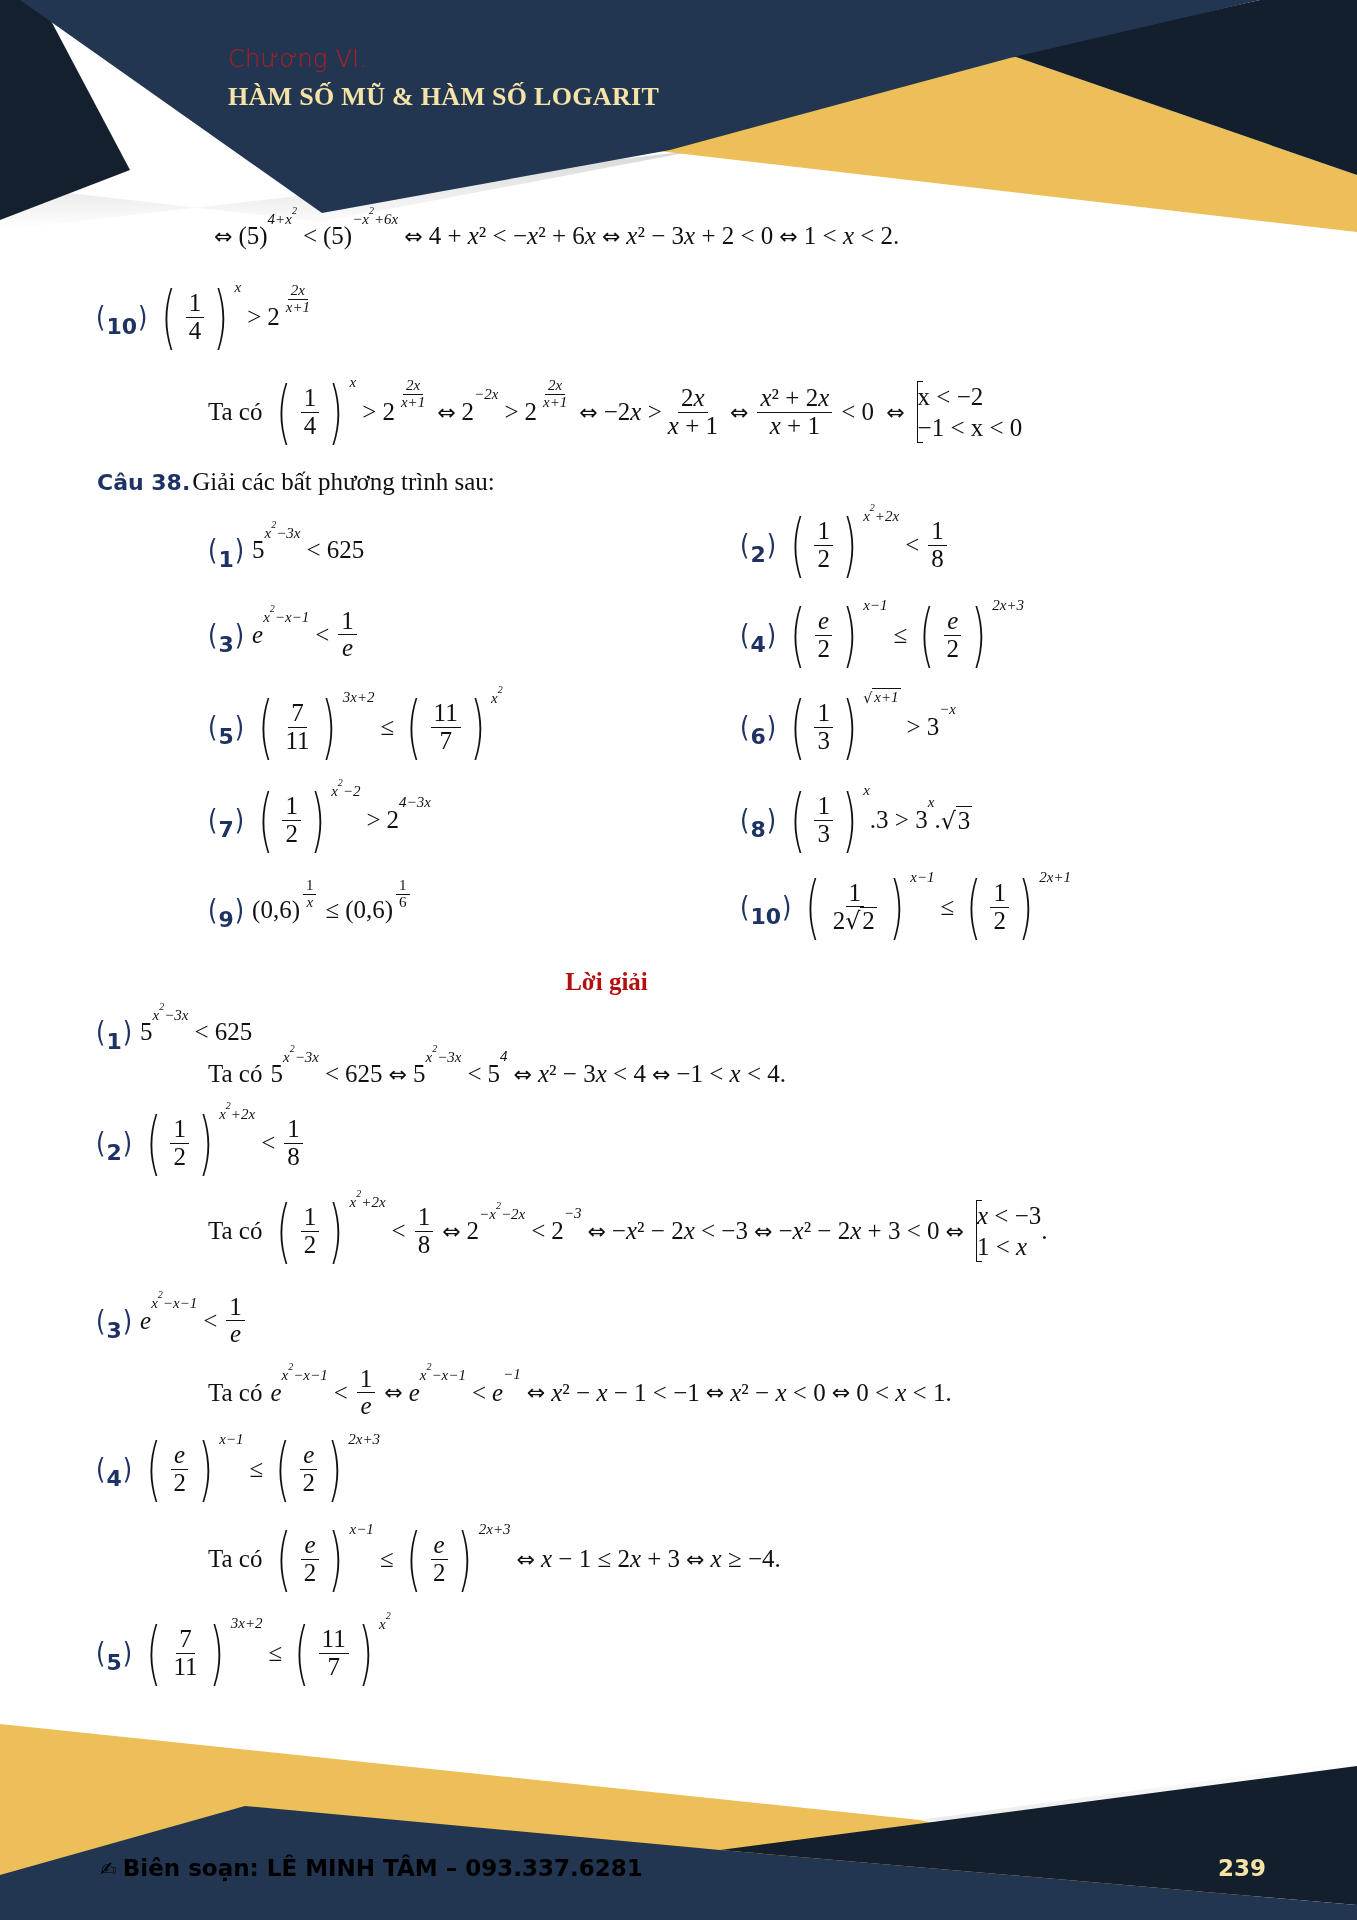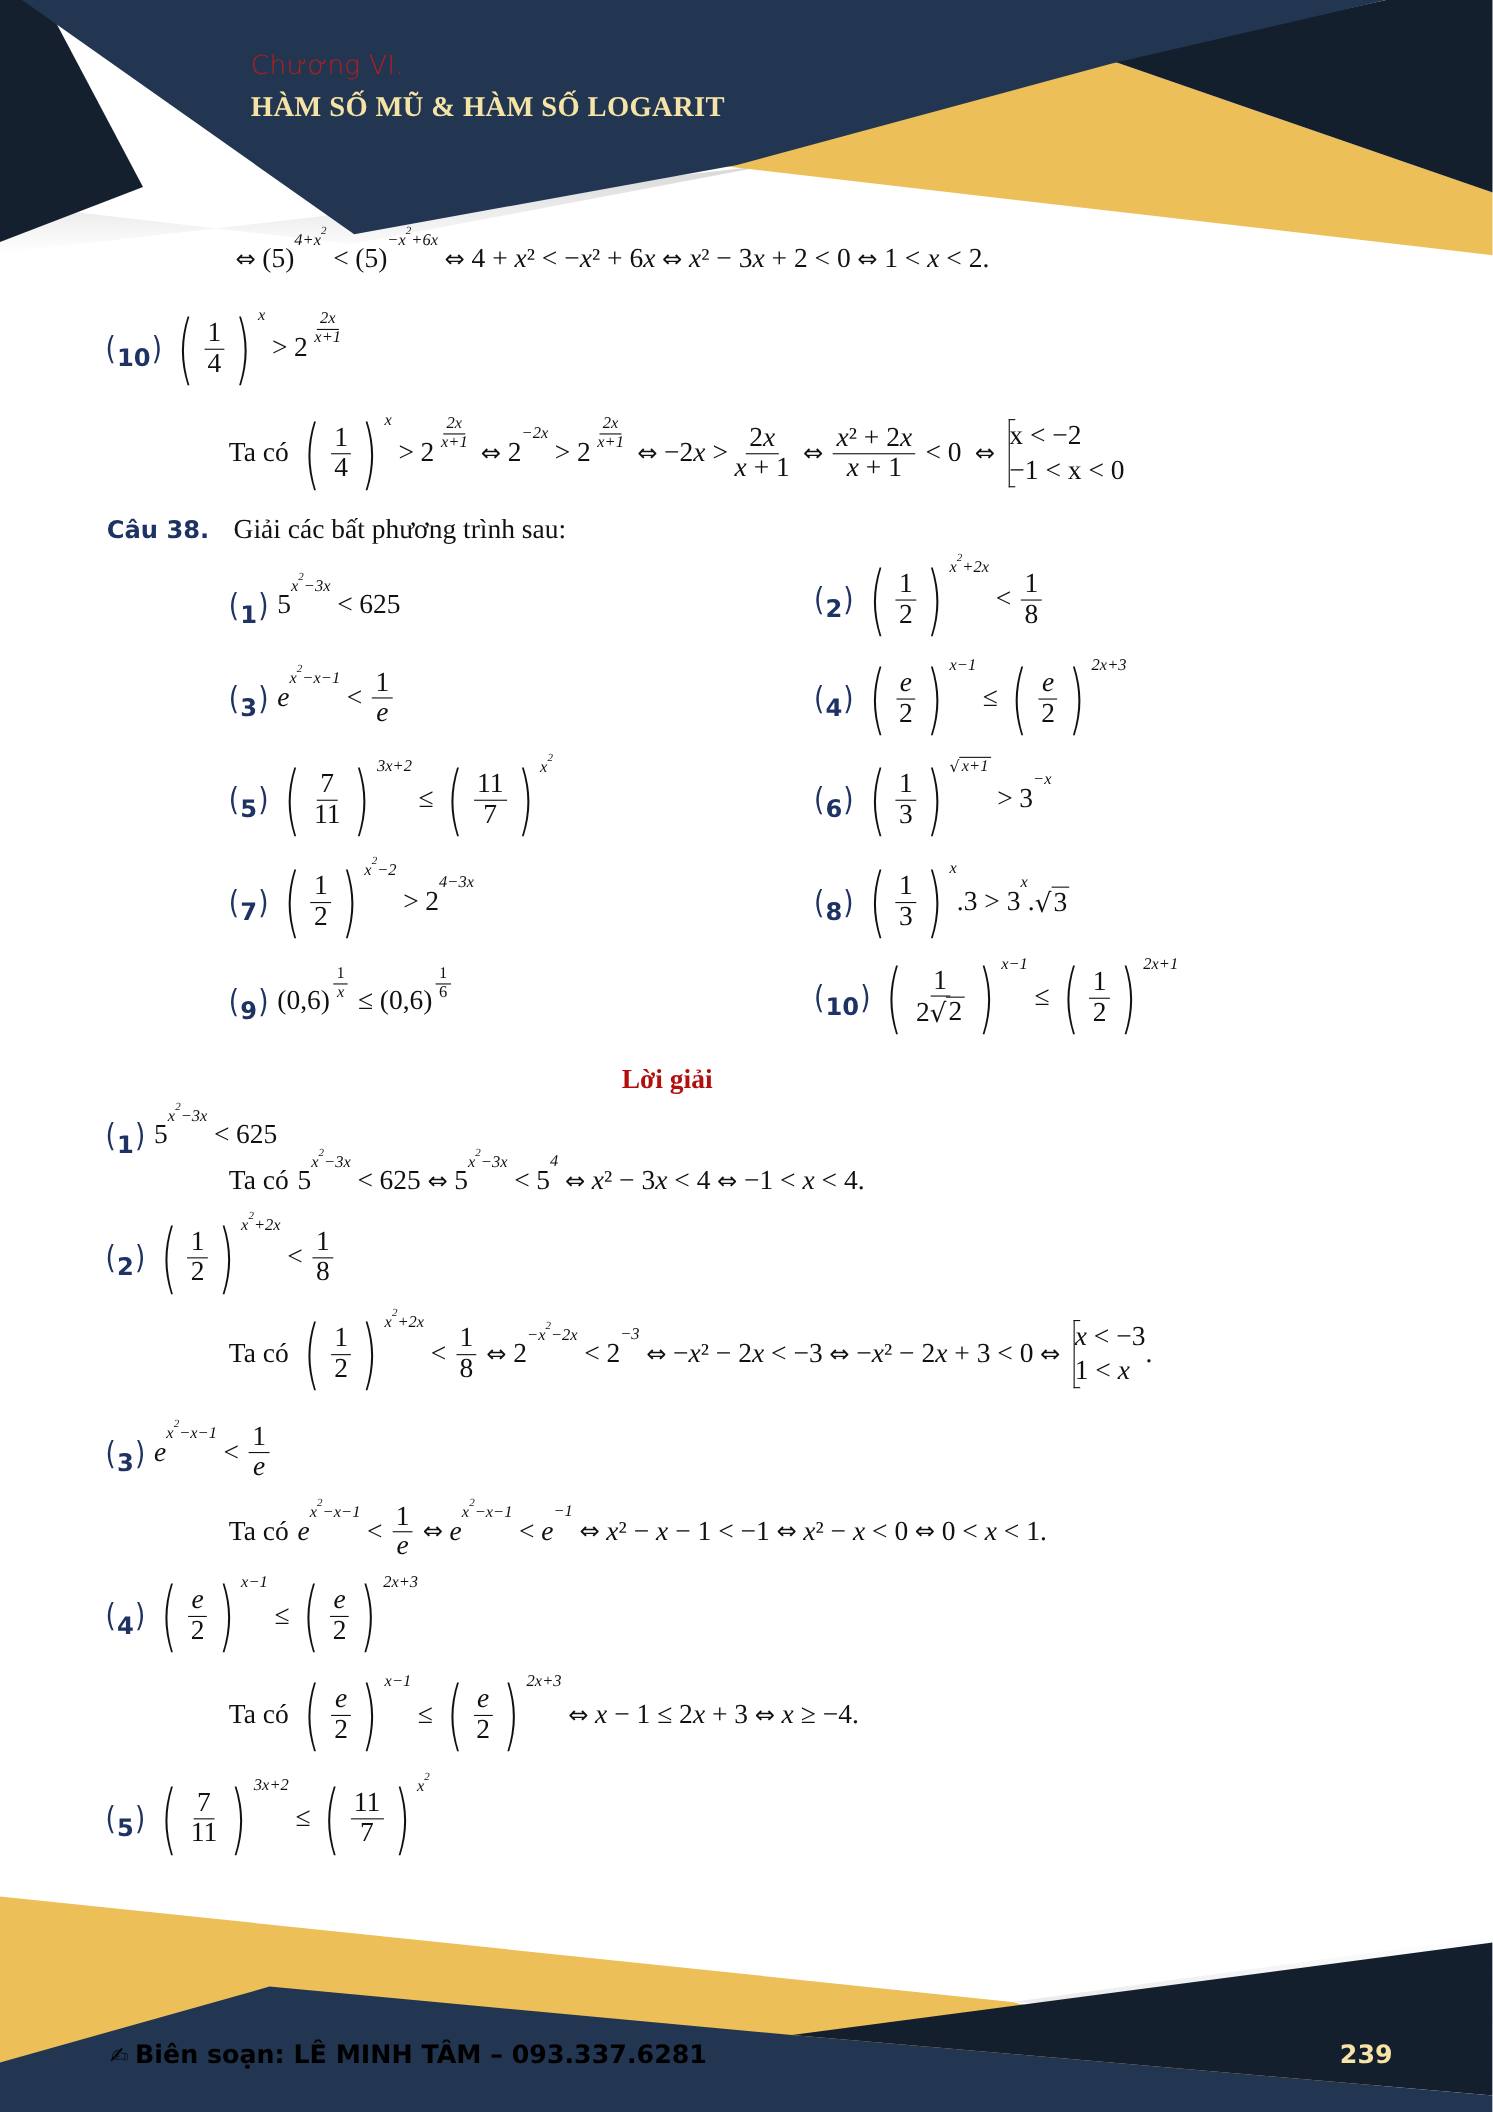--- a/index.html
+++ b/index.html
@@ -64,21 +64,21 @@
     content: ""; position: absolute; left: -1px; width: 6px; border-top: 1.5px solid #111;
   }
   .bracket-sys::before { top: 0; }
   .bracket-sys::after { bottom: 0; }
   .section-title {
     position: absolute; left: 97px; top: 468px; display: flex; align-items: baseline;
     font-size: 25px;
   }
   .cau-label {
     font-family: "DejaVu Sans", sans-serif; font-weight: bold; color: #1e3363;
-    font-size: 22px; margin-right: 22px;
+    font-size: 22px; margin-right: 2px;
   }
   .solution-heading {
     position: absolute; left: 0; width: 1113px; top: 968px; text-align: center;
     font-weight: bold; color: #b30f0f; font-size: 25px;
     padding-left: 100px; box-sizing: border-box;
   }
   .sqrt { display: inline-flex; align-items: flex-end; }
   .sqrt .rad { font-family: "DejaVu Sans", sans-serif; font-size: 0.95em; }
   .sqrt .under { border-top: 1.3px solid #111; padding: 0 2px; }
 </style>

